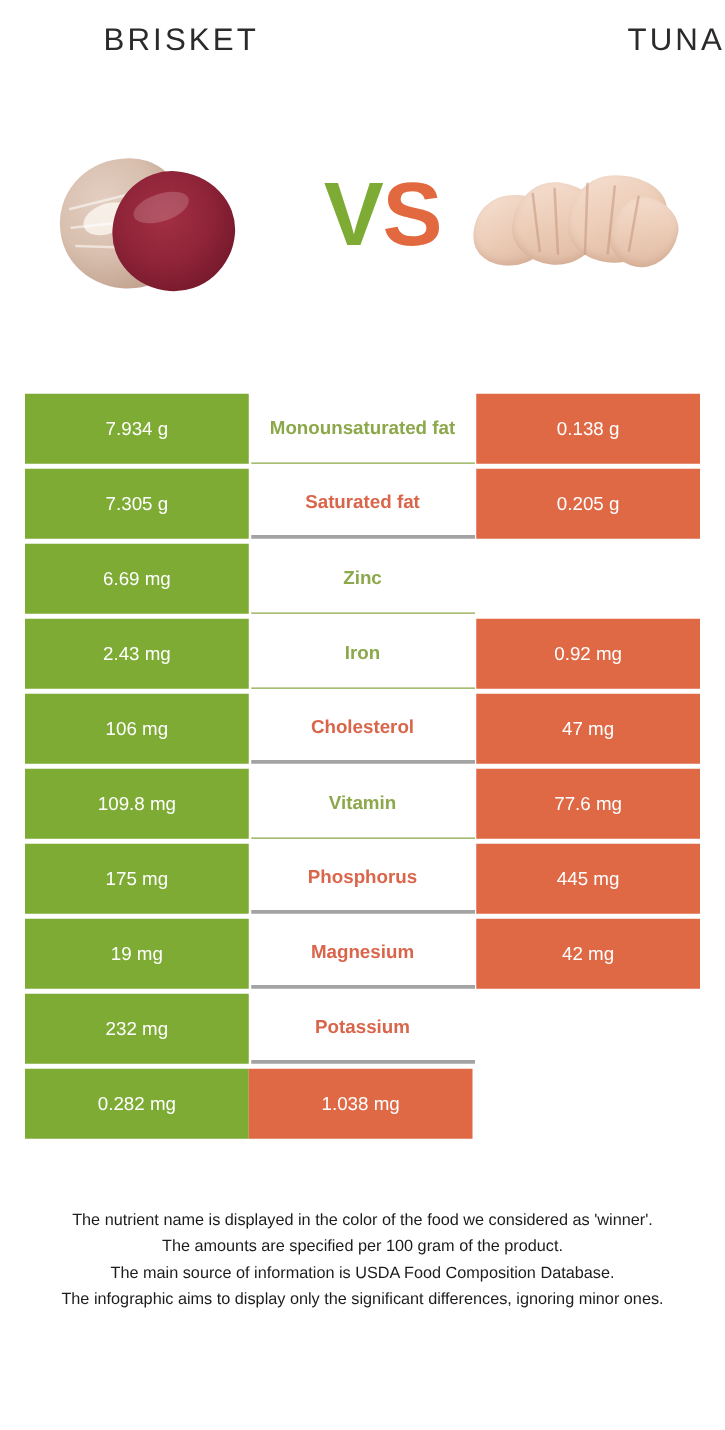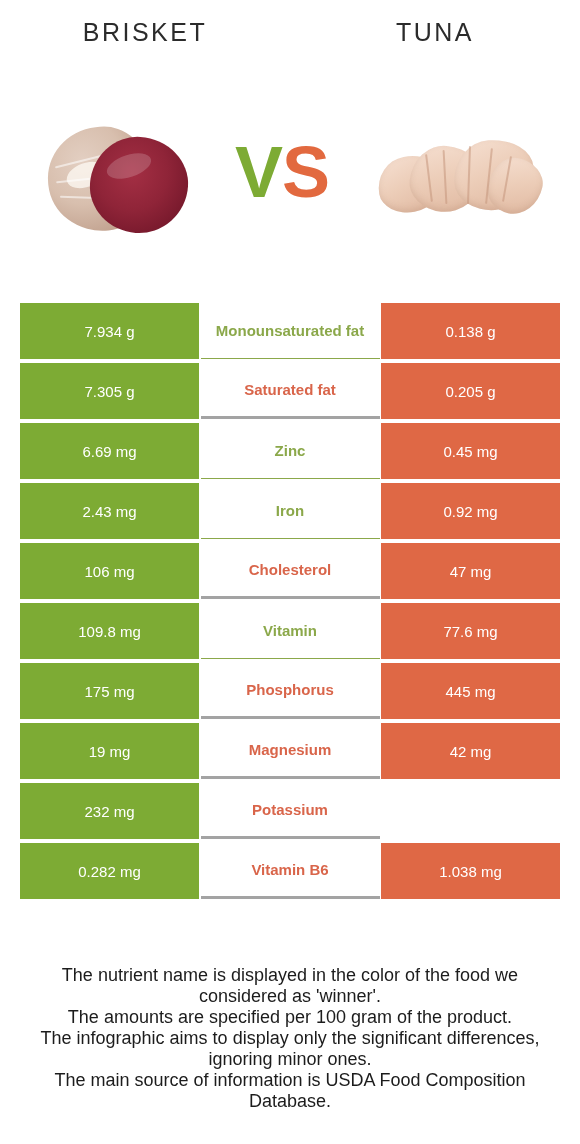--- a/index.html
+++ b/index.html
@@ -33,21 +33,21 @@
     top: 0;
     font-size: 25px;
     font-weight: 300;
     letter-spacing: 2.5px;
     color: #2b2b2b;
     font-family: "Liberation Sans", sans-serif;
     text-transform: uppercase;
     white-space: nowrap;
   }
   .food-title.left  { left: 0;   width: 290px; text-align: center; }
-  .food-title.right { left: 290px; width: 290px; text-align: center; }
+  .food-title.right { left: 290px; width: 290px; text-align: right; }
 
   
   .hero {
     position: absolute;
     top: 80px;
     left: 0;
     width: 580px;
     height: 200px;
   }
   .hero-cell {
@@ -135,38 +135,38 @@
   .tuna .f1 { left: 52px;  top: 26px; height: 48px; transform: rotate(-7deg); }
   .tuna .f2 { left: 68px;  top: 22px; height: 54px; transform: rotate(-3deg); }
   .tuna .f3 { left: 92px;  top: 18px; height: 58px; transform: rotate(2deg); }
   .tuna .f4 { left: 112px; top: 20px; height: 56px; transform: rotate(6deg); }
   .tuna .f5 { left: 130px; top: 28px; height: 46px; transform: rotate(10deg); }
 
   
   .vs {
     position: absolute;
     top: 128px;
-    left: 224px;
+    left: 248px;
     width: 116px;
     height: 88px;
     font-size: 72px;
     font-weight: 700;
     letter-spacing: -1px;
     line-height: 88px;
     text-align: center;
     white-space: nowrap;
     font-family: "Liberation Sans", sans-serif;
   }
   .vs .v { color: #7DAB34; }
   .vs .s { color: #E2693F; }
 
   
   .table {
     position: absolute;
-    top: 303px;
+    top: 315px;
     left: 20px;
     width: 452px;
   }
   .row {
     position: relative;
     display: flex;
     width: 540px;
     height: 56px;
     margin-bottom: 4px;
   }
@@ -205,21 +205,21 @@
     border-bottom: 3px solid #a3a3a3;
   }
 
   
   .footer {
     position: absolute;
     top: 965px;
     left: 30px;
     width: 520px;
     text-align: center;
-    font-size: 18px;
+    font-size: 13px;
     line-height: 21px;
     color: #1c1c1c;
     font-family: "Liberation Sans", sans-serif;
   }
   .footer p { margin: 0; }
 </style>
 </head>
 <body>
 
 <div class="page">
@@ -267,21 +267,20 @@
         <div class="cell right-val">0.138 g</div>
       </div>
       <div class="row">
         <div class="cell left-val">7.305 g</div>
         <div class="cell name win-orange">Saturated fat</div>
         <div class="cell right-val">0.205 g</div>
       </div>
       <div class="row">
         <div class="cell left-val">6.69 mg</div>
         <div class="cell name win-green">Zinc</div>
-        <div class="cell right-val">0.45 mg</div>
       </div>
       <div class="row">
         <div class="cell left-val">2.43 mg</div>
         <div class="cell name win-green">Iron</div>
         <div class="cell right-val">0.92 mg</div>
       </div>
       <div class="row">
         <div class="cell left-val">106 mg</div>
         <div class="cell name win-orange">Cholesterol</div>
         <div class="cell right-val">47 mg</div>
@@ -300,25 +299,24 @@
         <div class="cell left-val">19 mg</div>
         <div class="cell name win-orange">Magnesium</div>
         <div class="cell right-val">42 mg</div>
       </div>
       <div class="row">
         <div class="cell left-val">232 mg</div>
         <div class="cell name win-orange">Potassium</div>
       </div>
       <div class="row">
         <div class="cell left-val">0.282 mg</div>
-        <div class="cell name win-orange">Vitamin B6</div>
         <div class="cell right-val">1.038 mg</div>
       </div>
     </div>
 
   <div class="footer">
     <p>The nutrient name is displayed in the color of the food we considered as 'winner'.</p>
     <p>The amounts are specified per 100 gram of the product.</p>
+    <p>The main source of information is USDA Food Composition Database.</p>
     <p>The infographic aims to display only the significant differences, ignoring minor ones.</p>
-    <p>The main source of information is USDA Food Composition Database.</p>
   </div>
 
 </div>
 
 </body></html>

